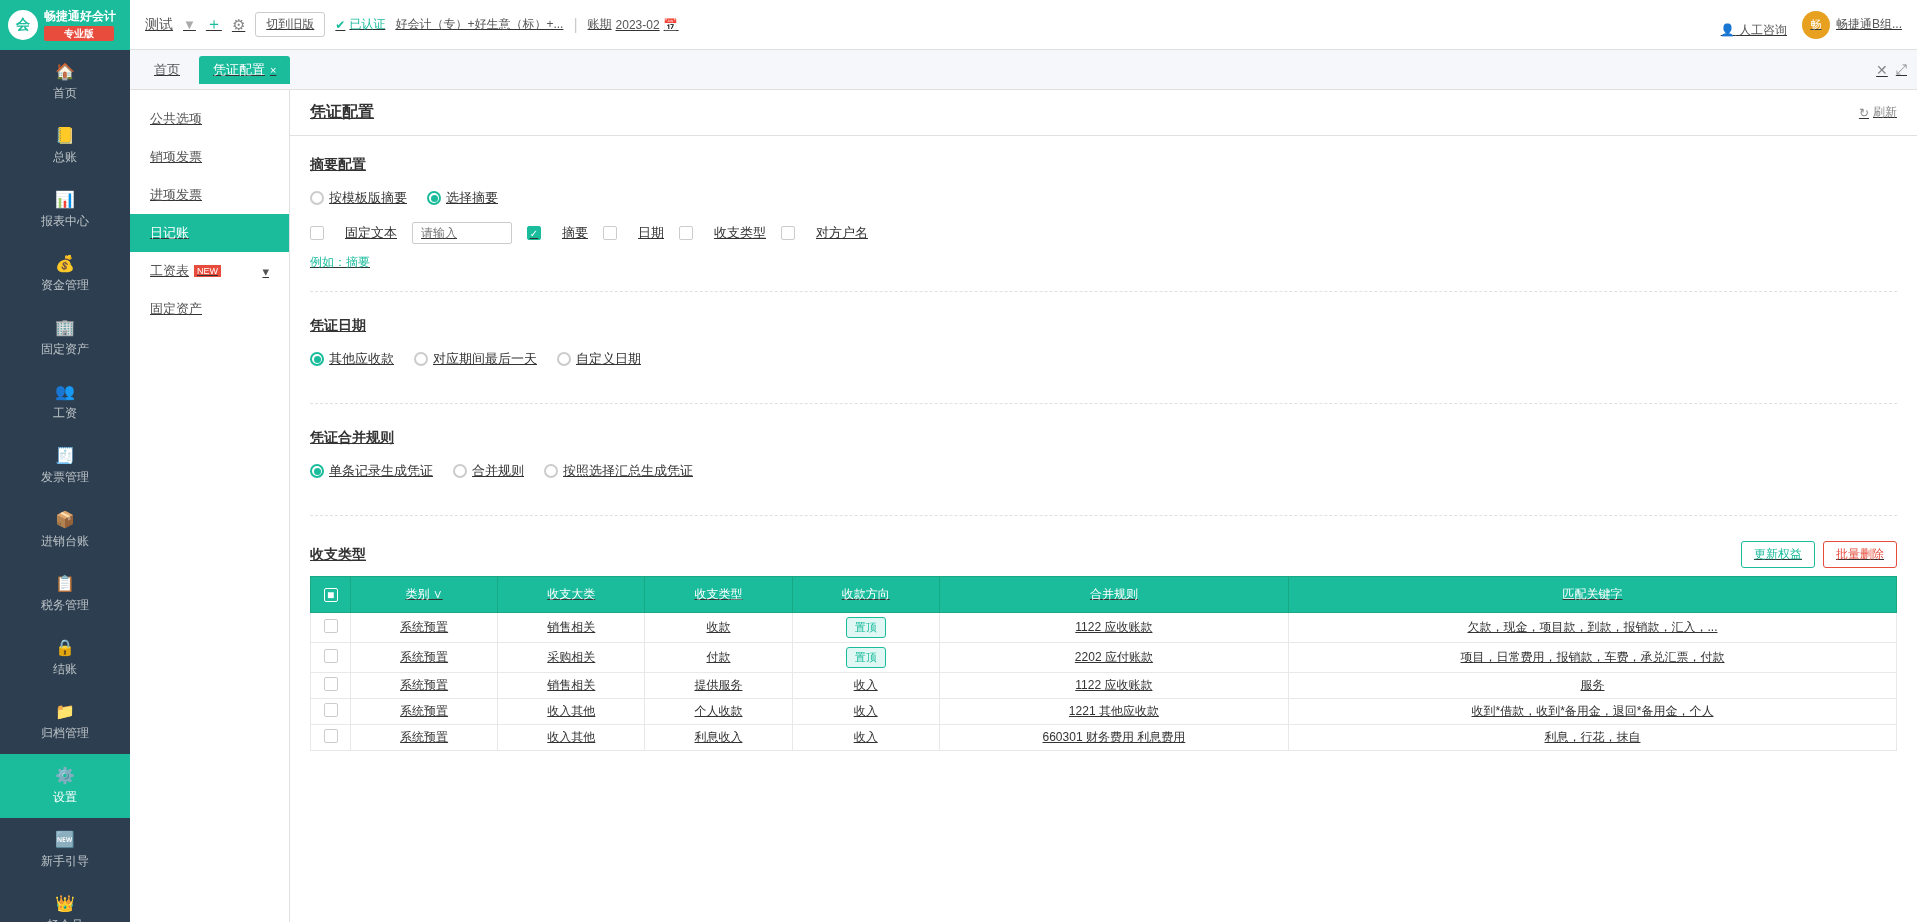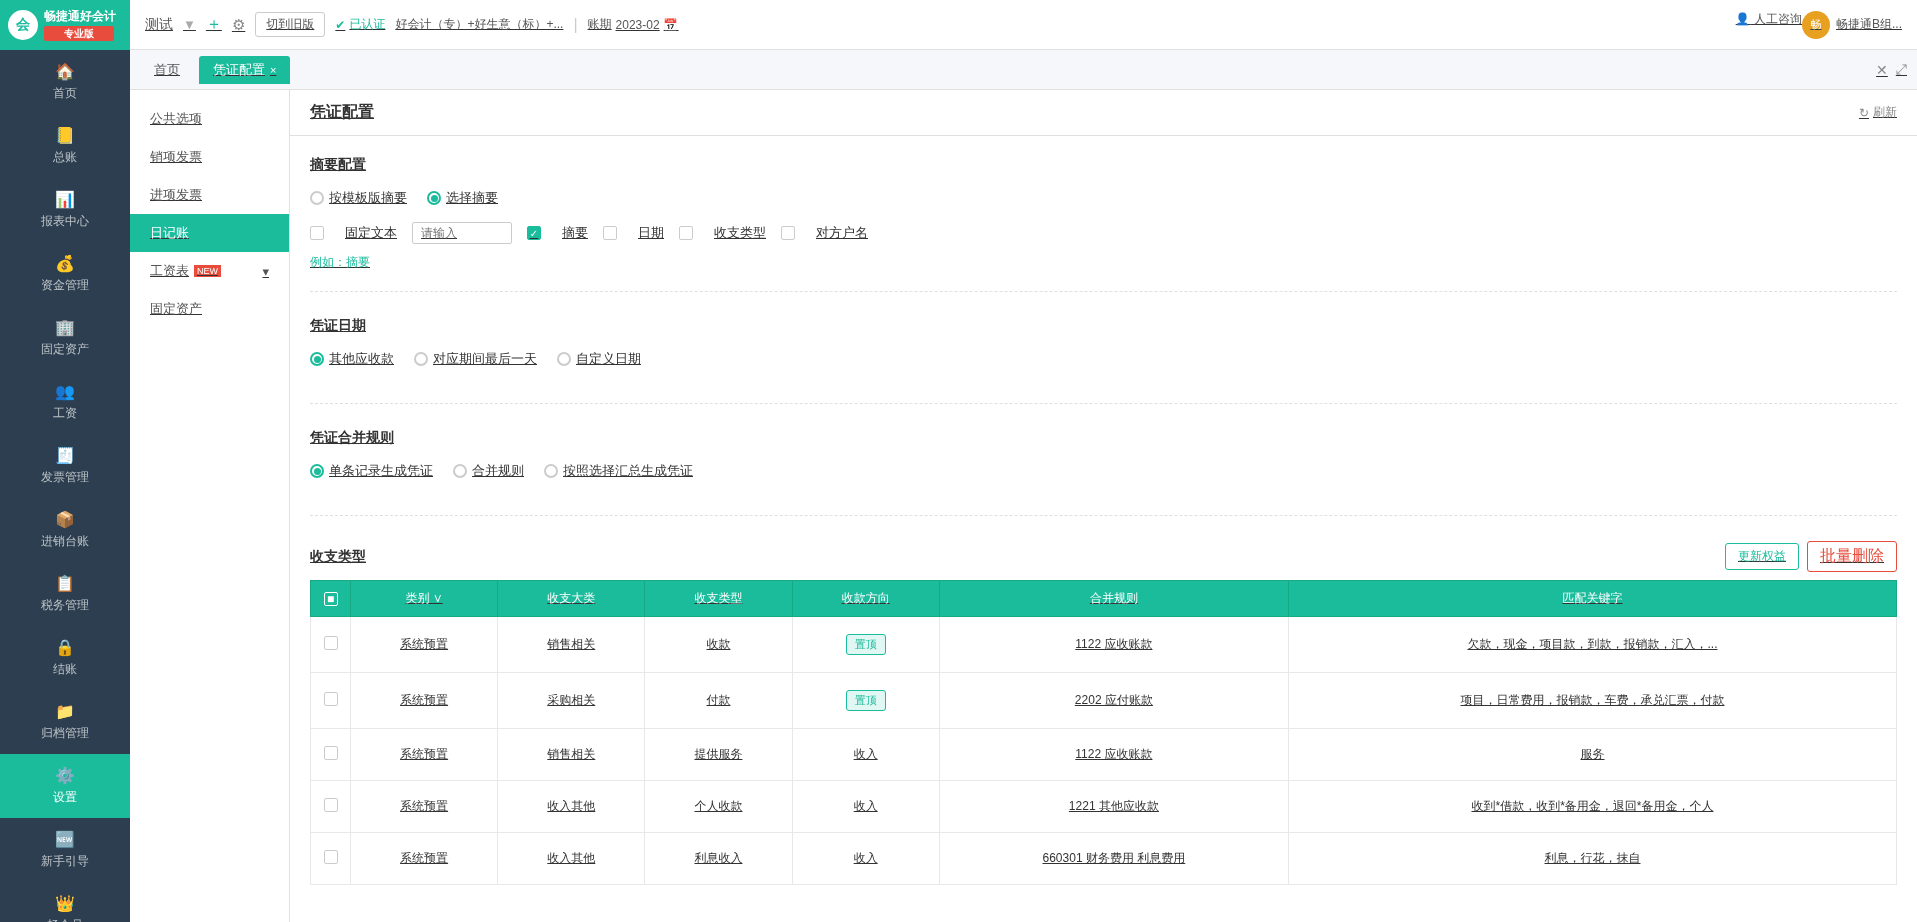--- a/index.html
+++ b/index.html
@@ -89,21 +89,21 @@
     }
     .topbar-certified {
       display: flex;
       align-items: center;
       gap: 4px;
       font-size: 12px;
       color: #1abc9c;
     }
     .topbar-tags { font-size: 12px; color: #555; }
     .topbar-period { font-size: 12px; color: #555; display: flex; align-items: center; gap: 4px; }
-    .topbar-right { margin-left: auto; display: flex; align-items: flex-start; }
+    .topbar-right { margin-left: auto; display: flex; align-items: flex-end; gap: 15px; }
     .topbar-help { font-size: 12px; color: #555; cursor: pointer; }
     .topbar-user { display: flex; align-items: center; gap: 6px; font-size: 12px; color: #555; cursor: pointer; }
     .user-avatar { width: 28px; height: 28px; border-radius: 50%; background: #e8a020; display: flex; align-items: center; justify-content: center; color: white; font-size: 11px; }
 
     
     .tabbar {
       background: #f5f7fa;
       height: 40px;
       display: flex;
       align-items: center;
@@ -214,28 +214,28 @@
     .example-text { color: #1abc9c; font-size: 12px; margin-top: 5px; }
 
     
     .table-header-row { display: flex; align-items: center; justify-content: flex-end; gap: 8px; margin-bottom: 8px; }
     .update-btn {
       background: white; border: 1px solid #1abc9c; color: #1abc9c; padding: 4px 12px;
       border-radius: 3px; font-size: 12px; cursor: pointer;
     }
     .delete-btn {
       background: white; border: 1px solid #e74c3c; color: #e74c3c; padding: 4px 12px;
-      border-radius: 3px; font-size: 16px; cursor: pointer;
+      border-radius: 3px; font-size: 12px; cursor: pointer;
     }
 
     table { width: 100%; border-collapse: collapse; font-size: 12px; }
     table thead tr { background: #1abc9c; color: white; }
     table thead th { padding: 9px 10px; text-align: center; border: 1px solid #18a882; font-weight: normal; }
     table tbody tr { background: white; }
-    table tbody td { padding: 17px 10px; text-align: center; border: 1px solid #e8e8e8; color: #333; }
+    table tbody td { padding: 4px 10px; text-align: center; border: 1px solid #e8e8e8; color: #333; }
 
     .tag-btn {
       display: inline-block; padding: 2px 8px; border-radius: 3px; font-size: 11px; cursor: pointer;
     }
     .tag-btn.cyan { background: #e0f7f4; color: #1abc9c; border: 1px solid #1abc9c; }
 
     .header-checkbox {
       width: 14px; height: 14px; border: 1px solid white; border-radius: 2px; background: #1abc9c;
       display: inline-flex; align-items: center; justify-content: center; cursor: pointer;
     }

